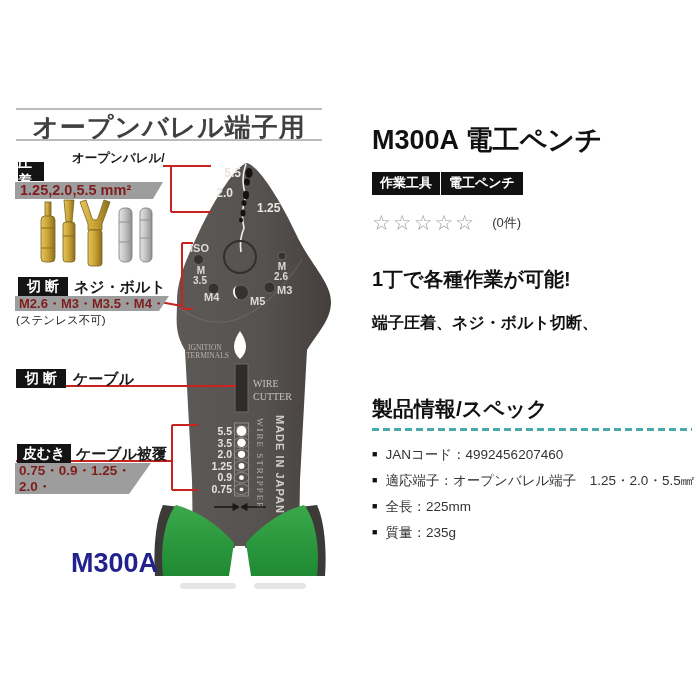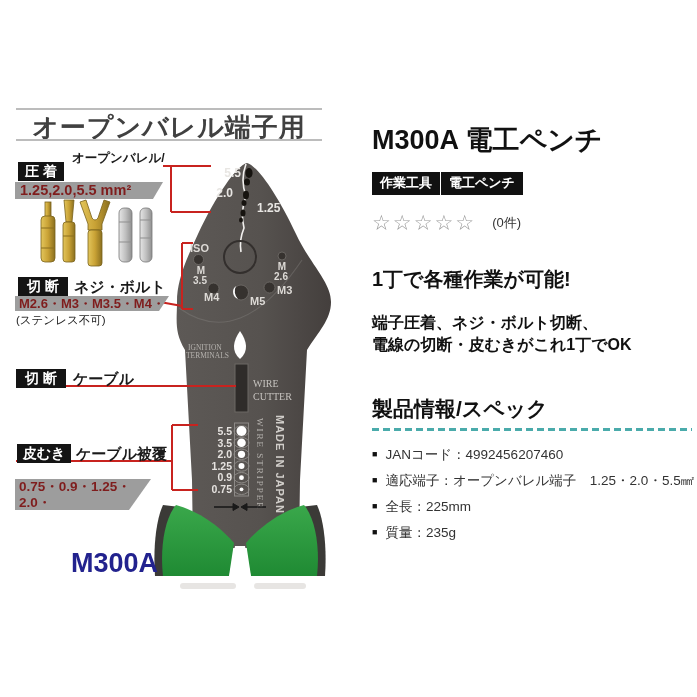--- a/index.html
+++ b/index.html
@@ -40,21 +40,21 @@
 </style>
 </head>
 <body>
 
 <div class="page" style="--teal:#4aabab;">
 
   <div class="hline" style="left:16px;top:108px;width:306px;"></div>
   <div class="lp-title" style="color:#404040;">オープンバレル端子用</div>
   <div class="hline" style="left:16px;top:139px;width:306px;"></div>
 
-  <div class="tag-box" style="left:18px;top:162px;width:46px;height:19px;">圧 着</div>
+  <div class="tag-box" style="left:18px;top:162px;width:26px;height:19px;">圧 着</div>
   <div class="lp-label" style="left:72px;top:150px;font-size:12.5px;">オープンバレル/</div>
   <div class="gray-bar" style="left:15px;top:182px;width:143px;height:17px;font-size:14.5px;line-height:17px;padding-left:5px;">1.25,2.0,5.5 mm²</div>
 
   <svg class="term-svg" width="138" height="72" viewBox="0 0 138 72">
     <defs>
       <linearGradient id="goldG" x1="0" y1="0" x2="1" y2="0">
         <stop offset="0" stop-color="#e3c65c"></stop>
           <stop offset="0.5" stop-color="#c9a235"></stop>
           <stop offset="1" stop-color="#8a6f1f"></stop>
       </linearGradient>
@@ -94,21 +94,21 @@
   <div class="tag-box" style="left:18px;top:277px;width:50px;height:19px;">切 断</div>
   <div class="lp-label" style="left:74px;top:278px;font-size:15px;">ネジ・ボルト</div>
   <div class="gray-bar" style="left:15px;top:296px;width:150px;height:15px;font-size:13px;line-height:15px;padding-left:4px;">M2.6・M3・M3.5・M4・M5</div>
   <div class="lp-note" style="left:16px;top:313px;">(ステンレス不可)</div>
 
   <div class="tag-box" style="left:16px;top:369px;width:50px;height:19px;">切 断</div>
   <div class="lp-label" style="left:73px;top:370px;font-size:15px;">ケーブル</div>
 
   <div class="tag-box" style="left:17px;top:444px;width:54px;height:19px;">皮むき</div>
   <div class="lp-label" style="left:76px;top:445px;font-size:15px;">ケーブル被覆</div>
-  <div class="gray-bar tall" style="left:15px;top:463px;width:132px;height:31px;font-size:13.5px;line-height:15.5px;padding-left:4px;margin-top:16px;">
+  <div class="gray-bar tall" style="left:15px;top:463px;width:132px;height:31px;font-size:13.5px;line-height:15.5px;padding-left:4px;">
     <div>0.75・0.9・1.25・2.0・</div>
     <div>3.5・5.5 mm²</div>
   </div>
 
   <div class="model-label" style="color:#22228e;">M300A</div>
 
   <svg class="tool-svg" width="360" height="500" viewBox="0 95 360 500">
     <defs>
       <linearGradient id="bodyG" x1="0" y1="0" x2="1" y2="0">
         <stop offset="0" stop-color="#5d5956"></stop>
@@ -243,21 +243,20 @@
     <span class="star">☆</span>
     <span class="star">☆</span>
     <span class="star">☆</span>
     <span class="star-count">(0件)</span>
   </div>
 
   <div class="p-headline">1丁で各種作業が可能!</div>
 
   <div class="p-desc">
     <div>端子圧着、ネジ・ボルト切断、</div>
-    <div>電線の切断・皮むきがこれ1丁でOK</div>
   </div>
 
   <div class="p-spec-title">製品情報/スペック</div>
   <div class="p-dash"></div>
 
   <div class="p-specs">
     <div class="spec-row">
       <span class="spec-bullet">■</span>
       <span>JANコード：4992456207460</span>
     </div>

